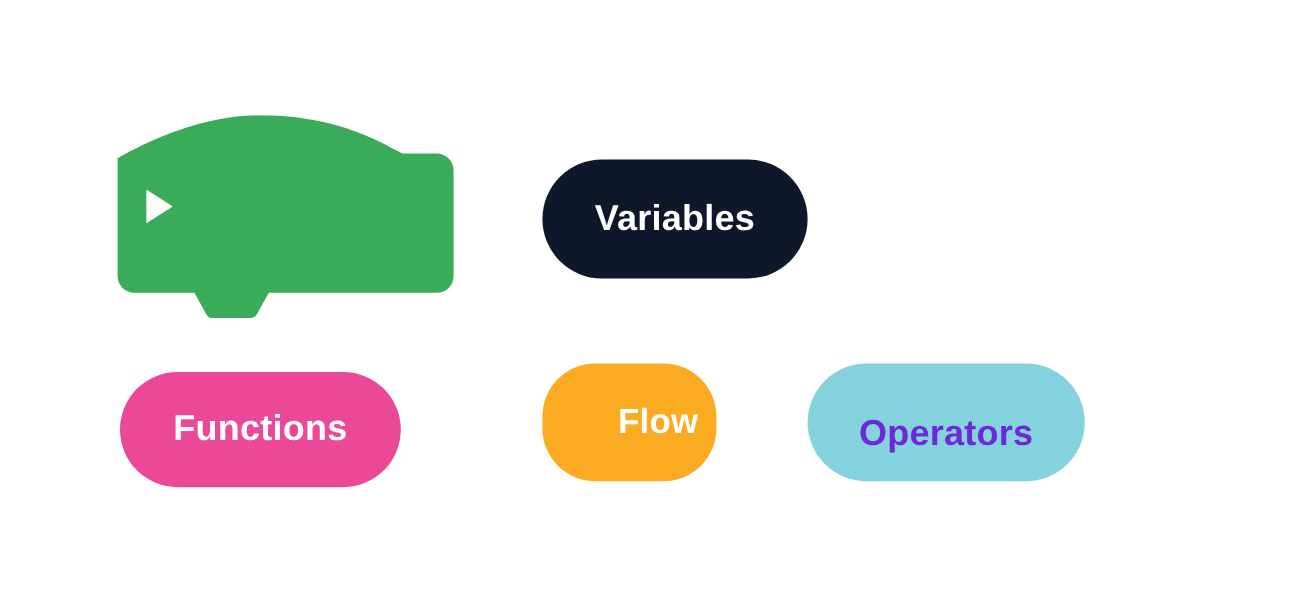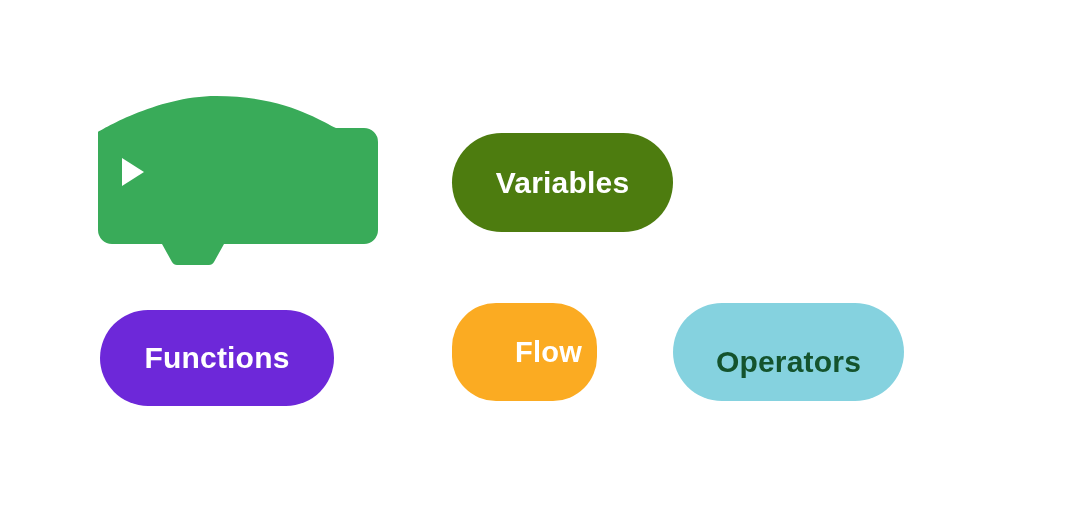--- a/index.html
+++ b/index.html
@@ -144,29 +144,29 @@
                L66,148
                L16,148
                A14,14 0 0 1 2,134
                Z" fill="#39ab59"></path>
     </svg>
     <div class="events-content">
       <span class="play-icon"></span>
     </div>
   </div>
 
-  <div class="block" id="variables-block" style="background: #4d7c0f;">
+  <div class="block" id="variables-block" style="background: #0f172a;">
     <span class="label" style="color: rgb(255, 255, 255);">Variables</span>
   </div>
 
-  <div class="block" id="functions-block" style="background: #6d28d9;">
+  <div class="block" id="functions-block" style="background: #ec4899;">
     <span class="label" style="color: rgb(255, 255, 255);">Functions</span>
   </div>
 
   <div class="block" id="flow-block" style="background: rgb(251, 171, 34);">
     <span class="label" style="color: rgb(255, 255, 255); margin-left: 48px;">Flow</span>
   </div>
 
   <div class="block" id="operators-block" style="background: rgb(133, 210, 223);">
-    <span class="label" style="color: #14532d; margin-top: 19px;">Operators</span>
+    <span class="label" style="color: #6d28d9; margin-top: 19px;">Operators</span>
   </div>
 
 </div>
 
 </body></html>

